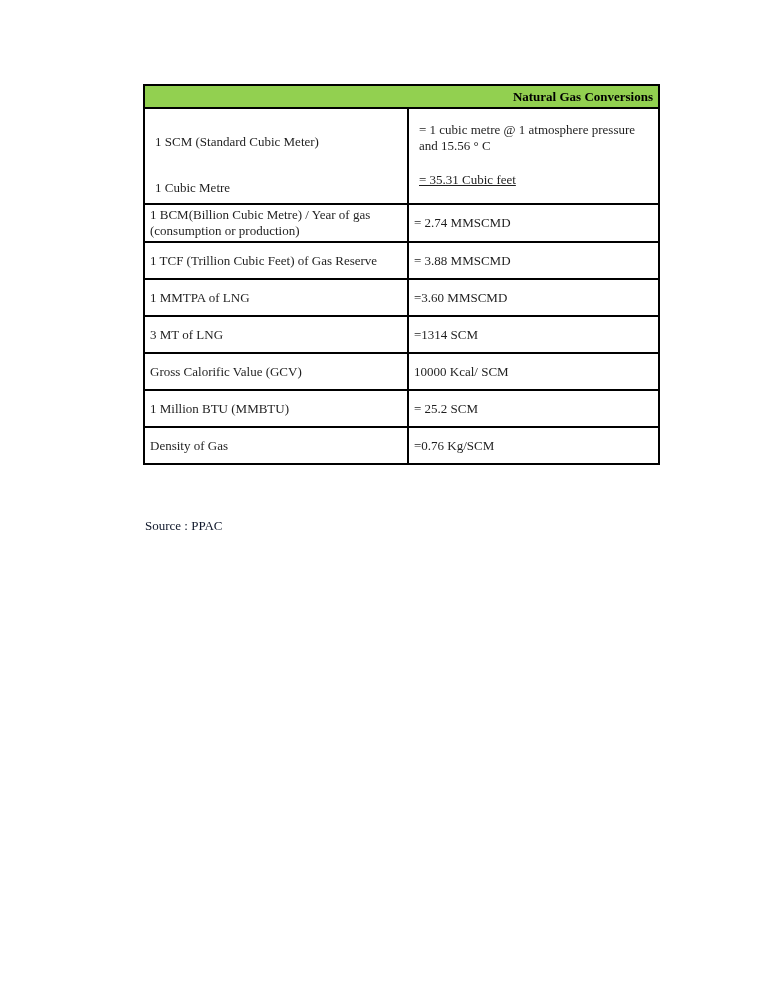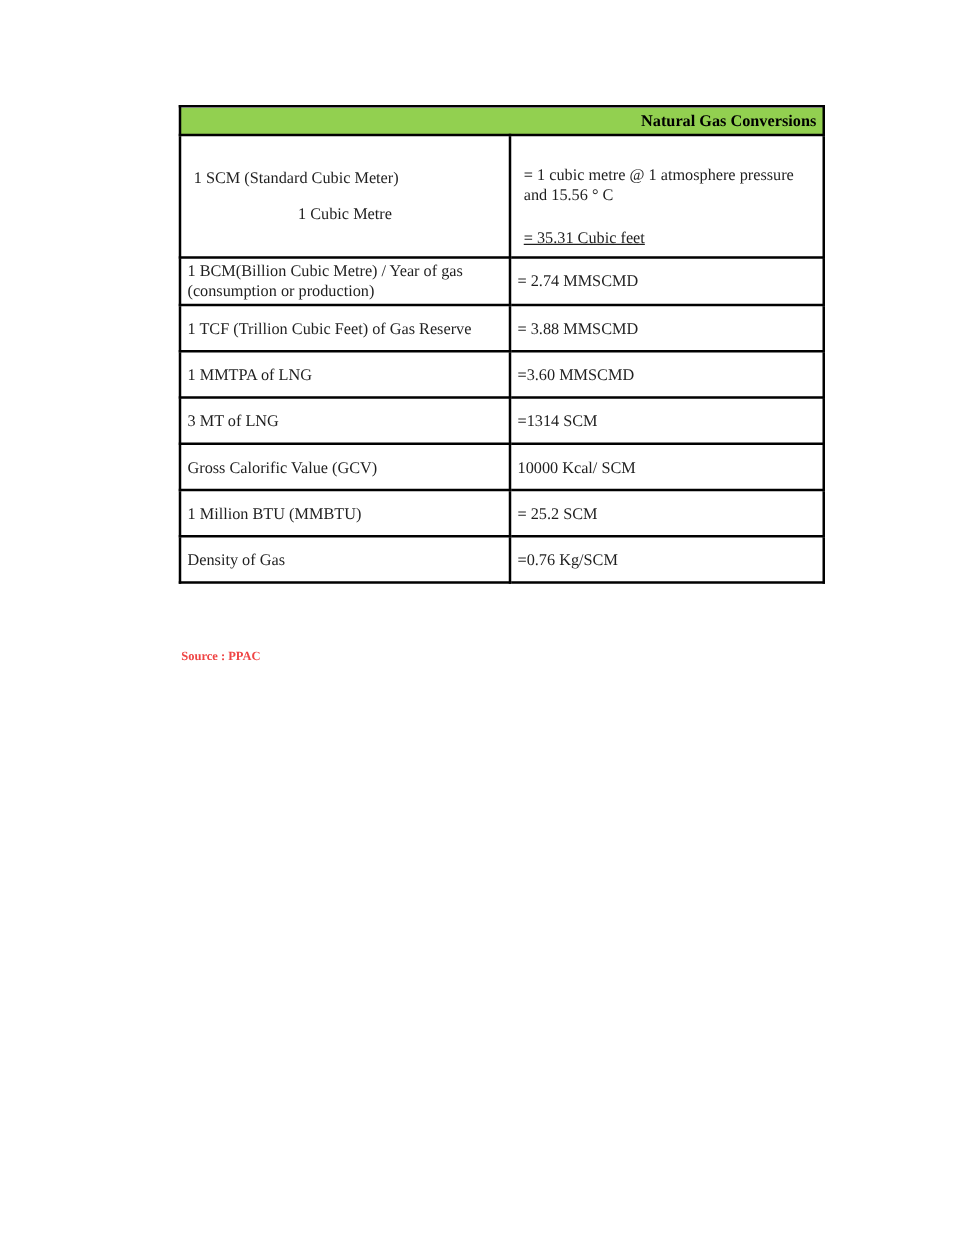--- a/index.html
+++ b/index.html
@@ -42,32 +42,31 @@
     text-align: right;
     height: 23px;
     padding: 2px 6px;
     color: #000000;
   }
   tr.row-first td {
     height: 75px;
     vertical-align: top;
   }
   tr.row-first .para-label-1 { margin-top: 18px; }
-  tr.row-first .para-label-2 { margin-top: 3px; text-align: center; }
-  tr.row-first .para-value-1 { margin-top: 16px; }
+  tr.row-first .para-label-2 { margin-top: 20px; }
+  tr.row-first .para-value-1 { margin-top: 6px; }
   tr.row-first .para-value-2 { margin-top: 8px; text-decoration: underline; }
   tr.row-std td { height: 37px; }
   .source-line {
     position: absolute;
     left: 130px;
     top: 503px;
-    font-size: 10px;
+    font-size: 13px;
     line-height: 16px;
-    color: #ef4444;
-    font-weight: bold;
+    color: #0f172a;
   }
 </style>
 </head>
 <body>
 
 <div class="page">
 
   <div class="table-wrap">
     <table class="conv">
       <colgroup>

